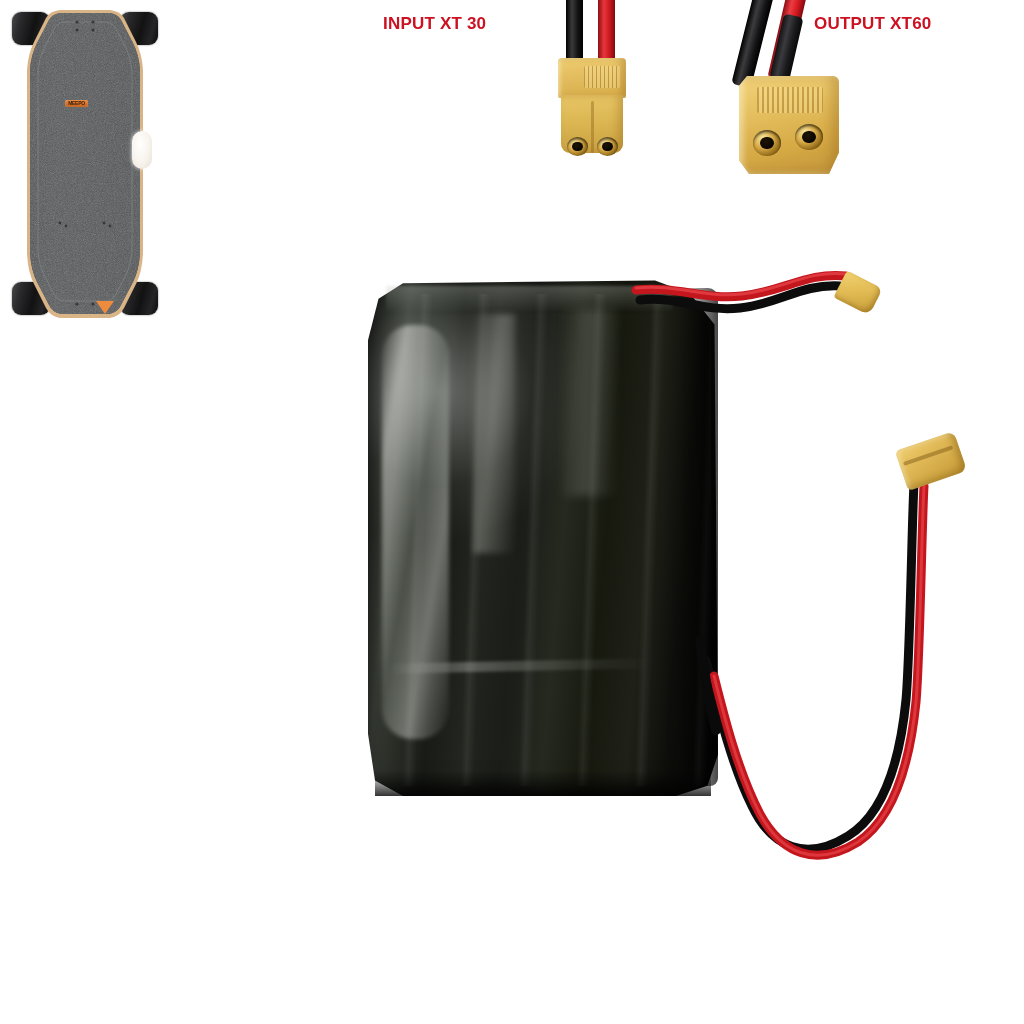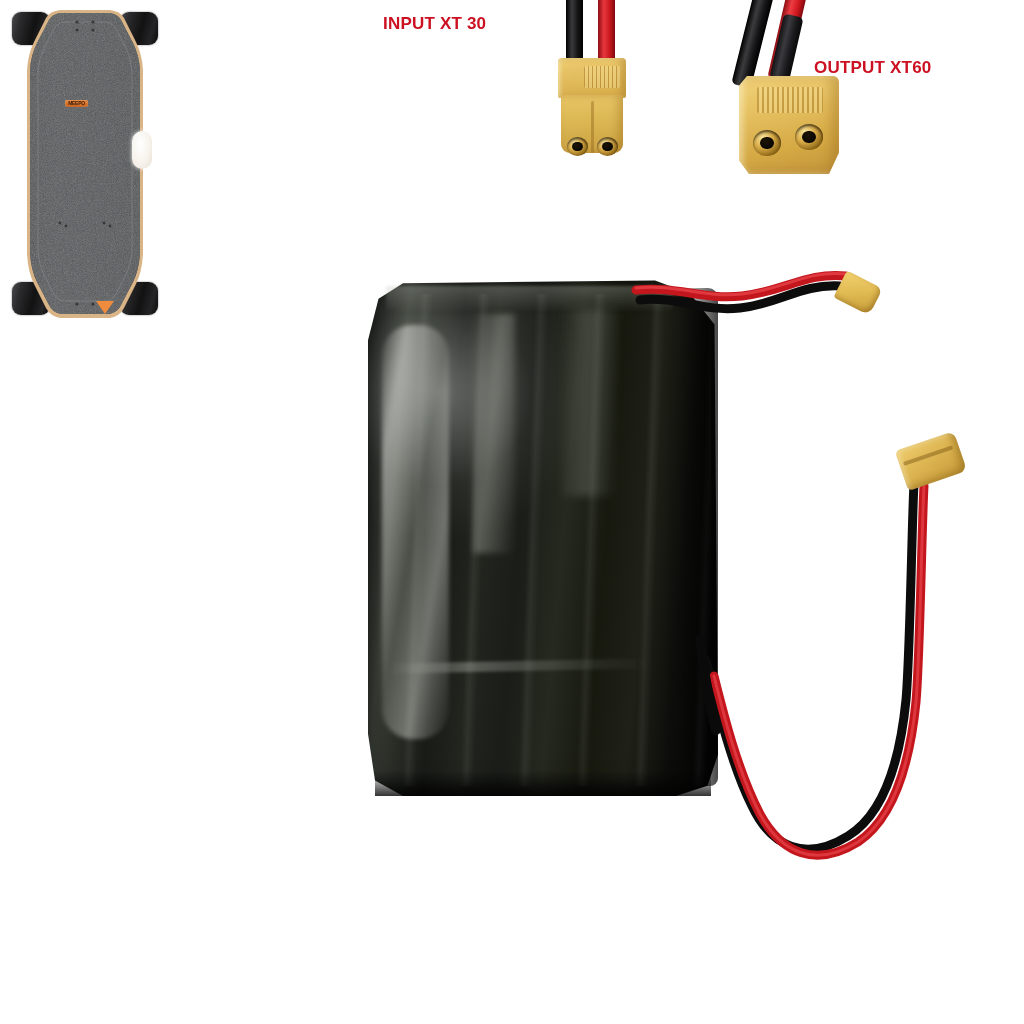--- a/index.html
+++ b/index.html
@@ -20,21 +20,21 @@
   
   .label {
     position: absolute;
     font-family: "Liberation Sans", sans-serif;
     font-weight: bold;
     font-size: 17px;
     letter-spacing: 0.2px;
     white-space: nowrap;
   }
   #label-input  { left: 383px; top: 14px; }
-  #label-output { left: 814px; top: 14px; margin-top: 44px; }
+  #label-output { left: 814px; top: 14px; }
 
   
   #skateboard {
     position: absolute;
     left: 0px; top: 0px;
     width: 180px; height: 330px;
   }
   .sb-wheel {
     position: absolute;
     background: linear-gradient(105deg,#4a4a4c 0%,#2b2b2d 22%,#121213 55%,#242426 80%,#0a0a0b 100%);

